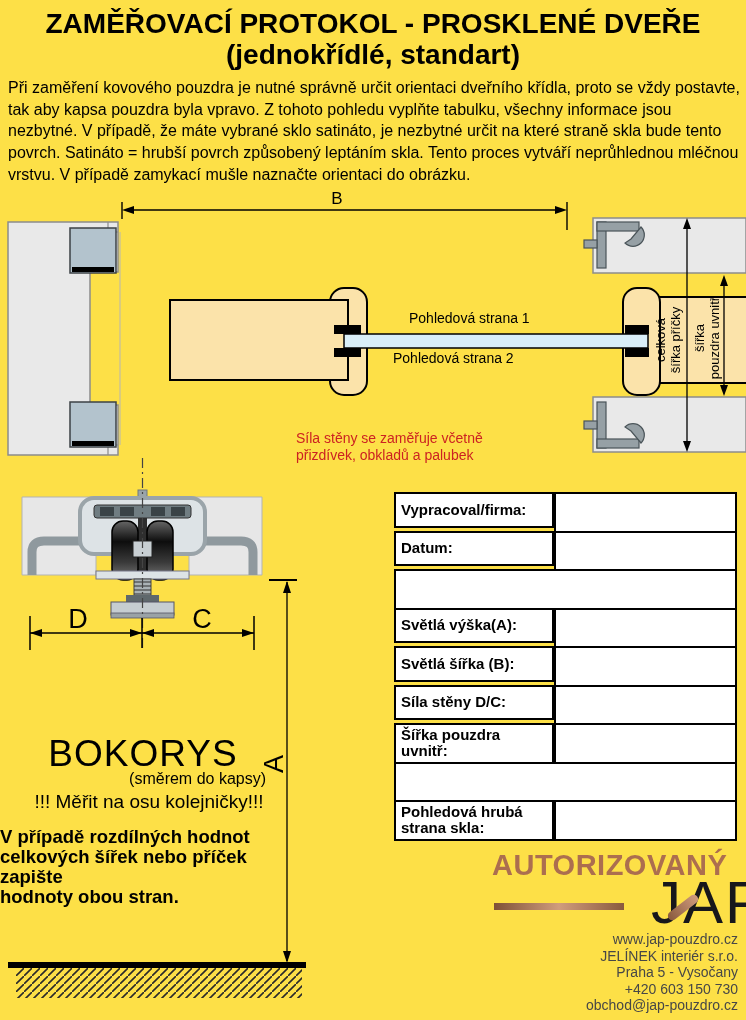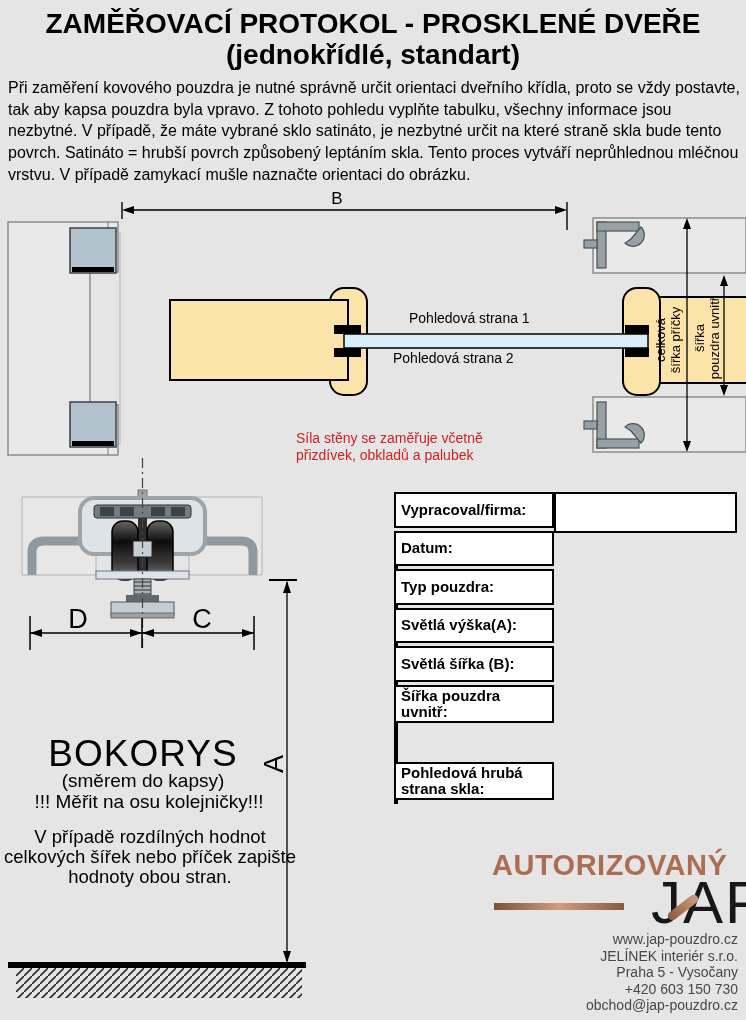--- a/index.html
+++ b/index.html
@@ -1,17 +1,17 @@
 <!DOCTYPE html>
 <html><head>
 <meta charset="utf-8">
 <style>
   * { margin:0; padding:0; box-sizing:border-box; }
   body { background:#fff; font-family:"Liberation Sans", sans-serif; }
-  .page { position:relative; width:746px; height:1020px; background:#e5e5e5; overflow:hidden; }
+  .page { position:relative; width:746px; height:1020px; background:#fde047; overflow:hidden; }
 
   .title { position:absolute; left:0; top:8px; width:746px; text-align:center;
            font-weight:bold; font-size:28px; line-height:31px; color:#000; }
   .intro { position:absolute; left:8px; top:77px; width:735px; font-size:16px;
            line-height:21.7px; color:#000; white-space:pre-line; }
 
   svg { position:absolute; }
   .svg-top  { left:0; top:190px; }
   .svg-side { left:0; top:455px; }
 
@@ -25,28 +25,28 @@
             text-align:center; font-size:13px; line-height:15px; color:#000; }
   .v1 { left:623px; top:325px; width:90px; height:30px; }
   .v2 { left:655px; top:323px; width:104px; height:30px; }
 
   .dim-d { left:58px;  top:604px; width:40px; text-align:center; font-size:27px; }
   .dim-c { left:182px; top:604px; width:40px; text-align:center; font-size:27px; }
   .dim-a { left:258px; top:750px; width:30px; height:28px; transform:rotate(-90deg);
            text-align:center; font-size:27px; }
 
   .bok-title { left:20px; top:733px; width:246px; text-align:center; font-size:37px; letter-spacing:1px; }
-  .bok-sub   { left:20px; top:770px; width:246px; text-align:center; font-size:19px; }
+  .bok-sub   { left:20px; top:770px; width:246px; text-align:right; font-size:16px; }
   .bok-warn  { left:4px;    top:791px; width:290px; text-align:center; font-size:19px; }
-  .bok-note  { left:0;    top:827px; width:300px; text-align:center; font-size:18.5px;
-               line-height:20px; white-space:pre-line; }
+  .bok-note  { left:0;    top:827px; width:300px; text-align:left; font-size:18.5px;
+               line-height:20px; white-space:pre-line;font-weight:bold; }
 
   .form-table { position:absolute; left:378px; top:492px; width:359px; }
   .trow { display:flex; height:40.5px; align-items:flex-start;padding-left:16px; }
-  .trow + .trow { margin-top:-2px;flex-direction:column; }
+  .trow + .trow { margin-top:-2px; }
   .tlabel { width:160px; height:100%; border:2px solid #000; background:#fff;
             display:flex; align-items:center; padding:1px 4px 1px 5px;
             font-weight:bold; font-size:15px; line-height:16px; color:#000; }
   .trow.short .tlabel { height:35.5px; }
   .tvalue { flex:1; height:100%; border:2px solid #000; background:#fff; }
 
   .dealer-line1 { left:492px; top:849px; font-size:29px; font-weight:bold; color:#ac6e4f; letter-spacing:0.5px; }
   .dealer-line2 { left:492px; top:874px; font-size:25px; font-weight:bold; color:#ac6e4f; letter-spacing:0.5px; }
   .dealer-bar   { position:absolute; left:494px; top:903px; width:130px; height:7px;
                   background:linear-gradient(90deg,#7e5137,#d09c7d,#8a5a3e); }
@@ -236,29 +236,32 @@
   <div class="form-table">
     <div class="trow short">
       <div class="tlabel">Vypracoval/firma:</div>
       <div class="tvalue"></div>
     </div>
     <div class="trow short">
       <div class="tlabel">Datum:</div>
       <div class="tvalue"></div>
     </div>
     <div class="trow short">
-      <div class="tlabel">Typ pouzdra:</div>
       <div class="tvalue"></div>
     </div>
     <div class="trow short">
       <div class="tlabel">Světlá výška(A):</div>
       <div class="tvalue"></div>
     </div>
     <div class="trow short">
       <div class="tlabel">Světlá šířka (B):</div>
+      <div class="tvalue"></div>
+    </div>
+    <div class="trow short">
+      <div class="tlabel">Síla stěny D/C:</div>
       <div class="tvalue"></div>
     </div>
     <div class="trow">
       <div class="tlabel">Šířka pouzdra uvnitř:</div>
       <div class="tvalue"></div>
     </div>
     <div class="trow">
       <div class="tvalue"></div>
     </div>
     <div class="trow">

